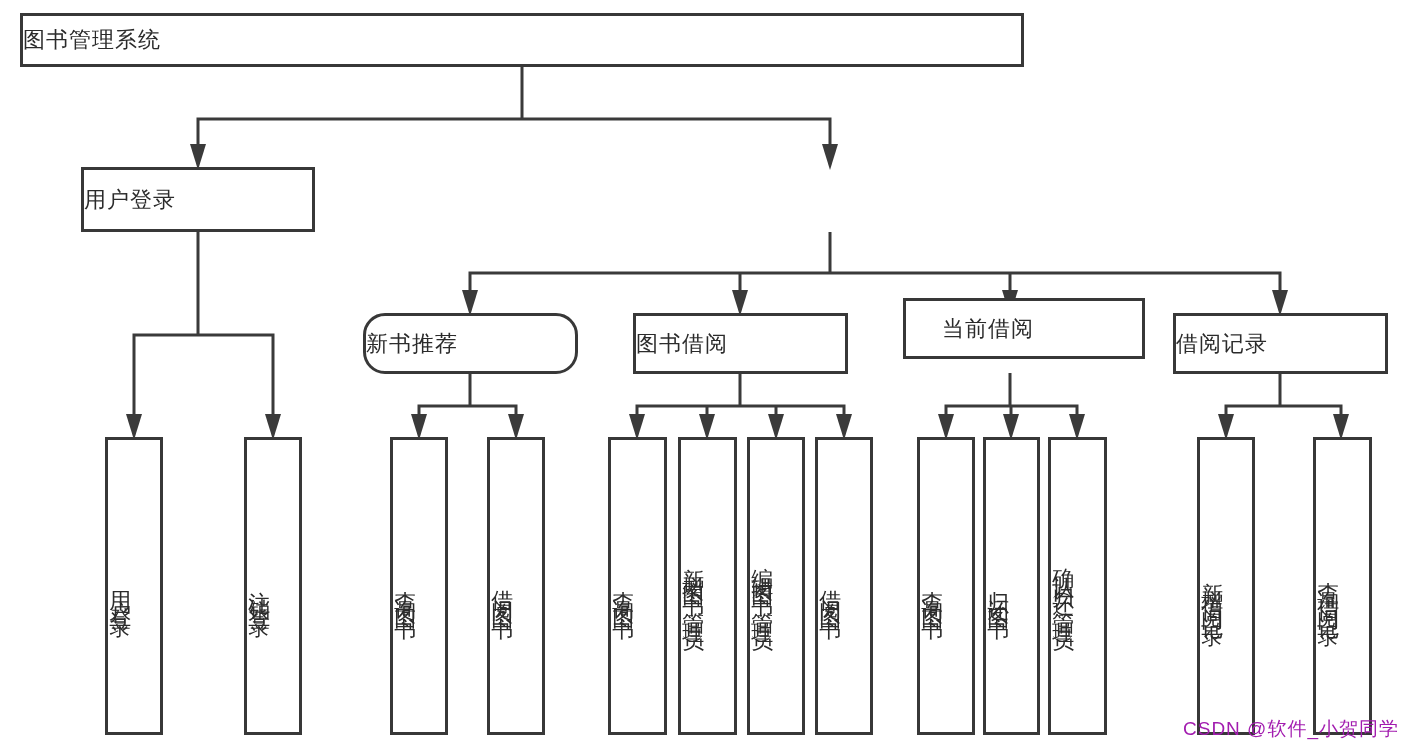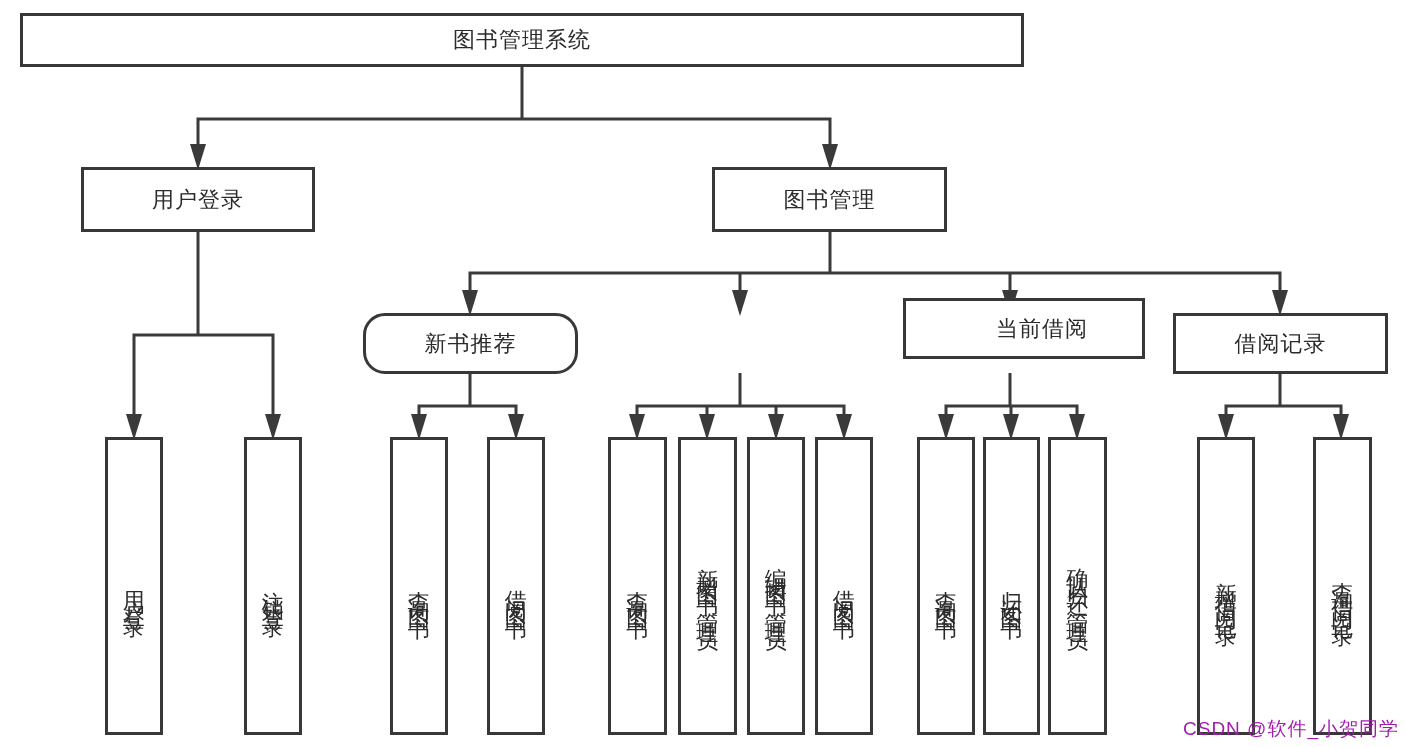--- a/index.html
+++ b/index.html
@@ -13,21 +13,21 @@
     color: #2b2b2b;
   }
   svg.wires { position: absolute; left: 0; top: 0; z-index: 1; }
   .box {
     position: absolute;
     box-sizing: border-box;
     background: #ffffff;
     border: 3px solid #383838;
     display: flex;
     align-items: center;
-    justify-content: center;
+    justify-content: flex-start;
     z-index: 2;
     font-size: 22px;
     letter-spacing: 1px;
   }
   .leaf .label-v {
     writing-mode: vertical-rl;
     text-orientation: mixed;
     letter-spacing: 9px;
     font-size: 22px;
     line-height: 1.15;
@@ -83,26 +83,26 @@
     </g>
   </svg>
 
   <div class="box" style="left:20px; top:13px; width:1004px; height:54px;">
     <span>图书管理系统</span>
   </div>
 
   <div class="box" style="left:81px; top:167px; width:234px; height:65px;">
     <span>用户登录</span>
   </div>
-  <div class="box" style="left:712px; top:167px; width:235px; height:65px;">
-    <span>图书管理</span>
-  </div>
 
   <div class="box" style="left:363px; top:313px; width:215px; height:61px;border-radius:22px;">
     <span>新书推荐</span>
+  </div>
+  <div class="box" style="left:633px; top:313px; width:215px; height:61px;">
+    <span>图书借阅</span>
   </div>
   <div class="box" style="left:903px; top:298px; width:242px; height:61px;padding-left:36px;">
     <span>当前借阅</span>
   </div>
   <div class="box" style="left:1173px; top:313px; width:215px; height:61px;">
     <span>借阅记录</span>
   </div>
 
   <div class="box leaf" style="left:105px; top:437px; width:58px; height:298px;">
     <span class="label-v">用户登录</span>

